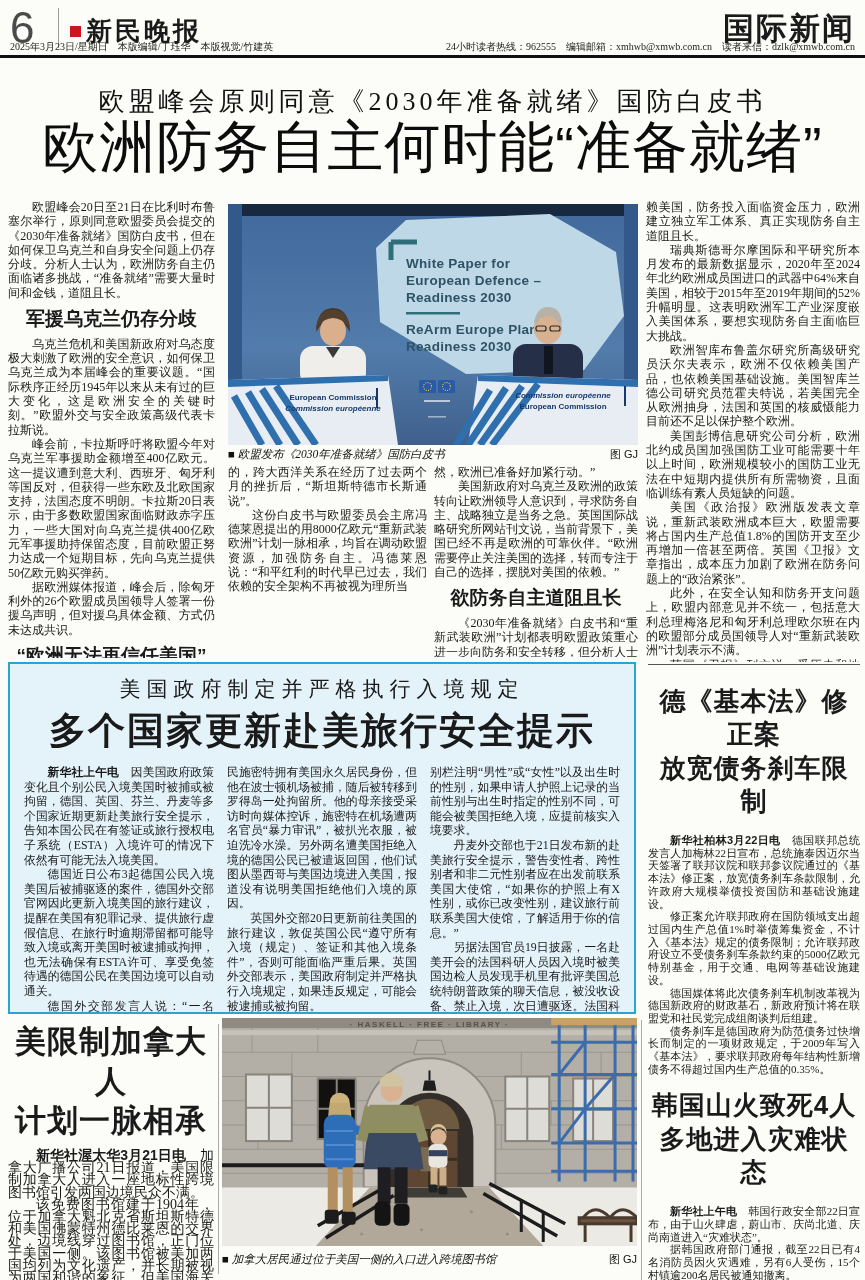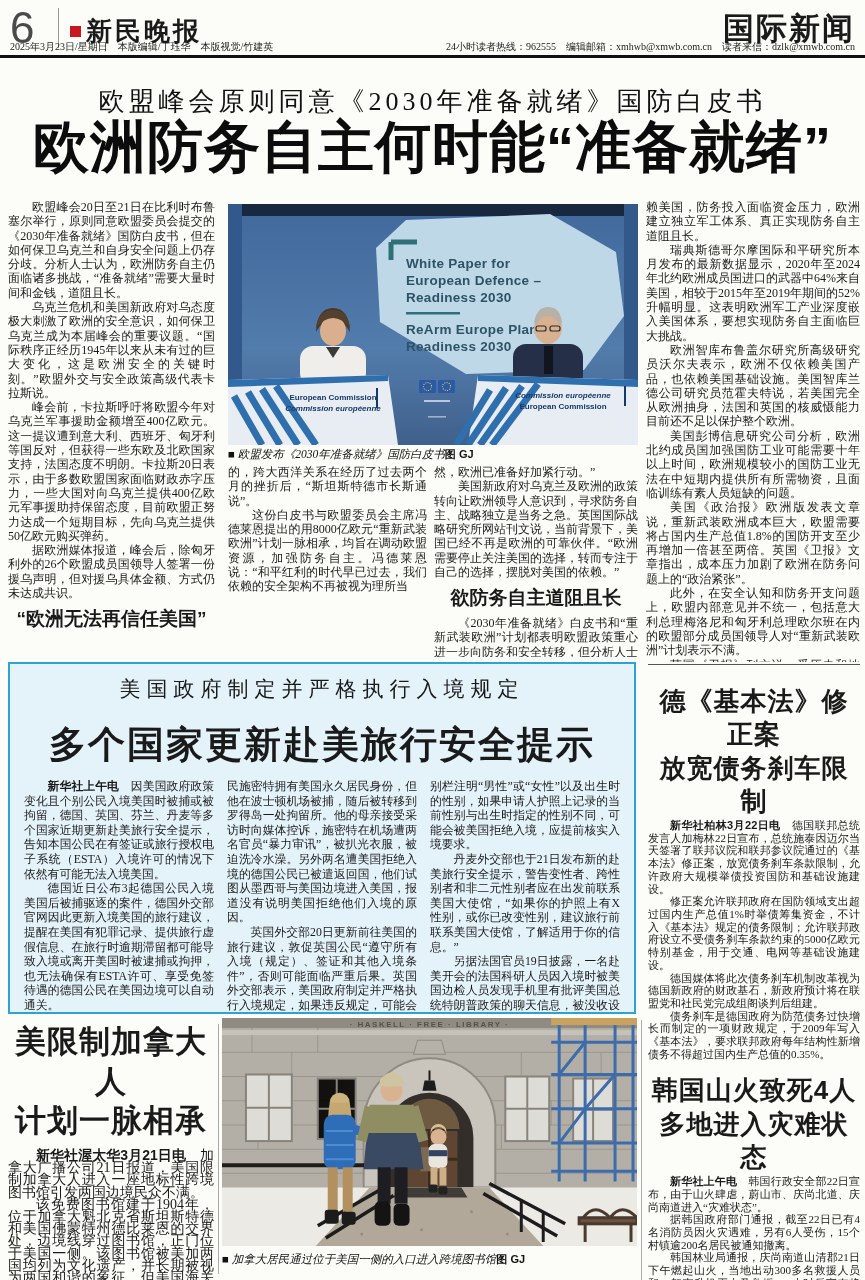--- a/index.html
+++ b/index.html
@@ -12,50 +12,50 @@
   .pagenum{font-family:"Liberation Sans","DejaVu Sans",sans-serif;font-size:44px;font-weight:400;color:#4a4a4a;line-height:1}
   .vbar{width:1px;background:#9a9a9a}
   .seal{width:11px;height:11px;background:#c8171e;display:inline-block;margin-right:5px}
   .masthead{font-size:26px;font-weight:700;letter-spacing:3px}
   .section{font-family:"Liberation Sans","DejaVu Sans",sans-serif;font-size:31px;font-weight:900;letter-spacing:2px}
   .metaline{font-size:10px;color:#222;white-space:nowrap}
   .toprule{background:#101010}
 
   
   .kicker{font-size:26px;letter-spacing:4px;text-align:center;color:#111}
-  .headline{font-family:"Liberation Sans","DejaVu Sans",sans-serif;font-size:56px;font-weight:700;
+  .headline{font-family:"Liberation Sans","DejaVu Sans",sans-serif;font-size:56px;font-weight:400;
             text-align:center;letter-spacing:1px;color:#0c0c0c;line-height:1.1}
   .bodycol{font-size:12px;line-height:14.3px;text-align:justify;overflow:hidden}
   .bodycol p{text-indent:2em}
   .bodycol p.noind{text-indent:0}
   .subhead{font-family:"Liberation Sans","DejaVu Sans",sans-serif;font-weight:900;font-size:19px;
            text-align:center;text-indent:0;margin:7px 0 6px;line-height:1.25}
   b.dl{font-family:"Liberation Sans","DejaVu Sans",sans-serif;font-weight:700}
 
   figure{position:absolute}
   figure svg{display:block;width:100%;height:100%}
-  .capline{display:flex;align-items:baseline;
+  .capline{display:flex;justify-content:space-between;align-items:baseline;
            font-size:11.5px;font-style:italic;color:#111}
-  .credit{font-style:normal;font-family:"Liberation Sans","DejaVu Sans",sans-serif;font-weight:700;font-size:11px}
+  .credit{font-style:normal;font-family:"Liberation Sans","DejaVu Sans",sans-serif;font-weight:400;font-size:11px}
 
   
   .bluebox{background:#e4f2fa;border:2px solid #2ba3d4;overflow:hidden}
   .bb-kicker{font-size:21px;text-align:center;letter-spacing:6px;margin-top:11px}
   .bb-title{font-family:"Liberation Sans","DejaVu Sans",sans-serif;font-weight:900;font-size:37px;
-            text-align:center;letter-spacing:2px;margin-top:17px}
+            text-align:center;letter-spacing:2px;margin-top:3px}
   .bb-cols{display:flex;gap:13px;padding:9px 14px 0}
   .bb-col{flex:1;font-size:11.8px;line-height:14.6px;text-align:justify;overflow:hidden}
   .bb-col p{text-indent:2em}
   .bb-col p.noind{text-indent:0}
 
   
   .rail{border-top:1.5px solid #555;overflow:hidden}
   .railtitle{font-family:"Liberation Sans","DejaVu Sans",sans-serif;font-weight:900;font-size:26px;
              line-height:1.28;text-align:center;letter-spacing:1px}
-  .railbody{font-size:11px;line-height:12.7px;text-align:justify;margin-top:1px}
+  .railbody{font-size:11px;line-height:12.7px;text-align:justify;margin-top:16px}
   .railbody p{text-indent:2em}
   .libbody{font-size:14px;line-height:12.2px;text-align:justify;margin-top:8px}
   .libbody p{text-indent:2em}
   .colrule{background:#aaa;width:1px}
 
   
   .scr{font-family:"Liberation Sans","DejaVu Sans",sans-serif;font-weight:700;font-size:13.5px;fill:#2d5364;letter-spacing:.3px}
   .pod{font-family:"Liberation Sans","DejaVu Sans",sans-serif;font-weight:700;font-size:8px;fill:#16396b;text-anchor:middle}
   .insc{font-family:"Liberation Sans","DejaVu Sans",sans-serif;font-weight:700;font-size:8px;fill:#57524a;text-anchor:middle;letter-spacing:1.5px}
 </style>
@@ -71,20 +71,21 @@
 <div class="abs section" style="right:10px;top:8px">国际新闻</div>
 <div class="abs metaline" style="left:10px;top:40px">2025年3月23日/星期日　本版编辑/丁珏华　本版视觉/竹建英</div>
 <div class="abs metaline" style="right:10px;top:40px">24小时读者热线：962555　编辑邮箱：xmhwb@xmwb.com.cn　读者来信：dzlk@xmwb.com.cn</div>
 <div class="abs toprule" style="left:0;top:55px;width:865px;height:3px"></div>
 
 <div class="abs kicker" style="left:0;top:84px;width:865px">欧盟峰会原则同意《2030年准备就绪》国防白皮书</div>
 <h1 class="abs headline" style="left:0;top:116px;width:865px">欧洲防务自主何时能“准备就绪”</h1>
 
 <div class="abs bodycol" style="left:8px;top:200px;width:207px;height:458px">
   <p>欧盟峰会20日至21日在比利时布鲁塞尔举行，原则同意欧盟委员会提交的《2030年准备就绪》国防白皮书，但在如何保卫乌克兰和自身安全问题上仍存分歧。分析人士认为，欧洲防务自主仍面临诸多挑战，“准备就绪”需要大量时间和金钱，道阻且长。</p>
+  <h3 class="subhead">军援乌克兰仍存分歧</h3>
   <p>乌克兰危机和美国新政府对乌态度极大刺激了欧洲的安全意识，如何保卫乌克兰成为本届峰会的重要议题。“国际秩序正经历1945年以来从未有过的巨大变化，这是欧洲安全的关键时刻。”欧盟外交与安全政策高级代表卡拉斯说。</p>
   <p>峰会前，卡拉斯呼吁将欧盟今年对乌克兰军事援助金额增至400亿欧元。这一提议遭到意大利、西班牙、匈牙利等国反对，但获得一些东欧及北欧国家支持，法国态度不明朗。卡拉斯20日表示，由于多数欧盟国家面临财政赤字压力，一些大国对向乌克兰提供400亿欧元军事援助持保留态度，目前欧盟正努力达成一个短期目标，先向乌克兰提供50亿欧元购买弹药。</p>
   <p>据欧洲媒体报道，峰会后，除匈牙利外的26个欧盟成员国领导人签署一份援乌声明，但对援乌具体金额、方式仍未达成共识。</p>
   <h3 class="subhead">“欧洲无法再信任美国”</h3>
 
 </div>
 
 <figure style="left:228px;top:204px;width:410px;height:241px">
   <svg viewBox="0 0 410 241" preserveAspectRatio="none">
     <defs>

